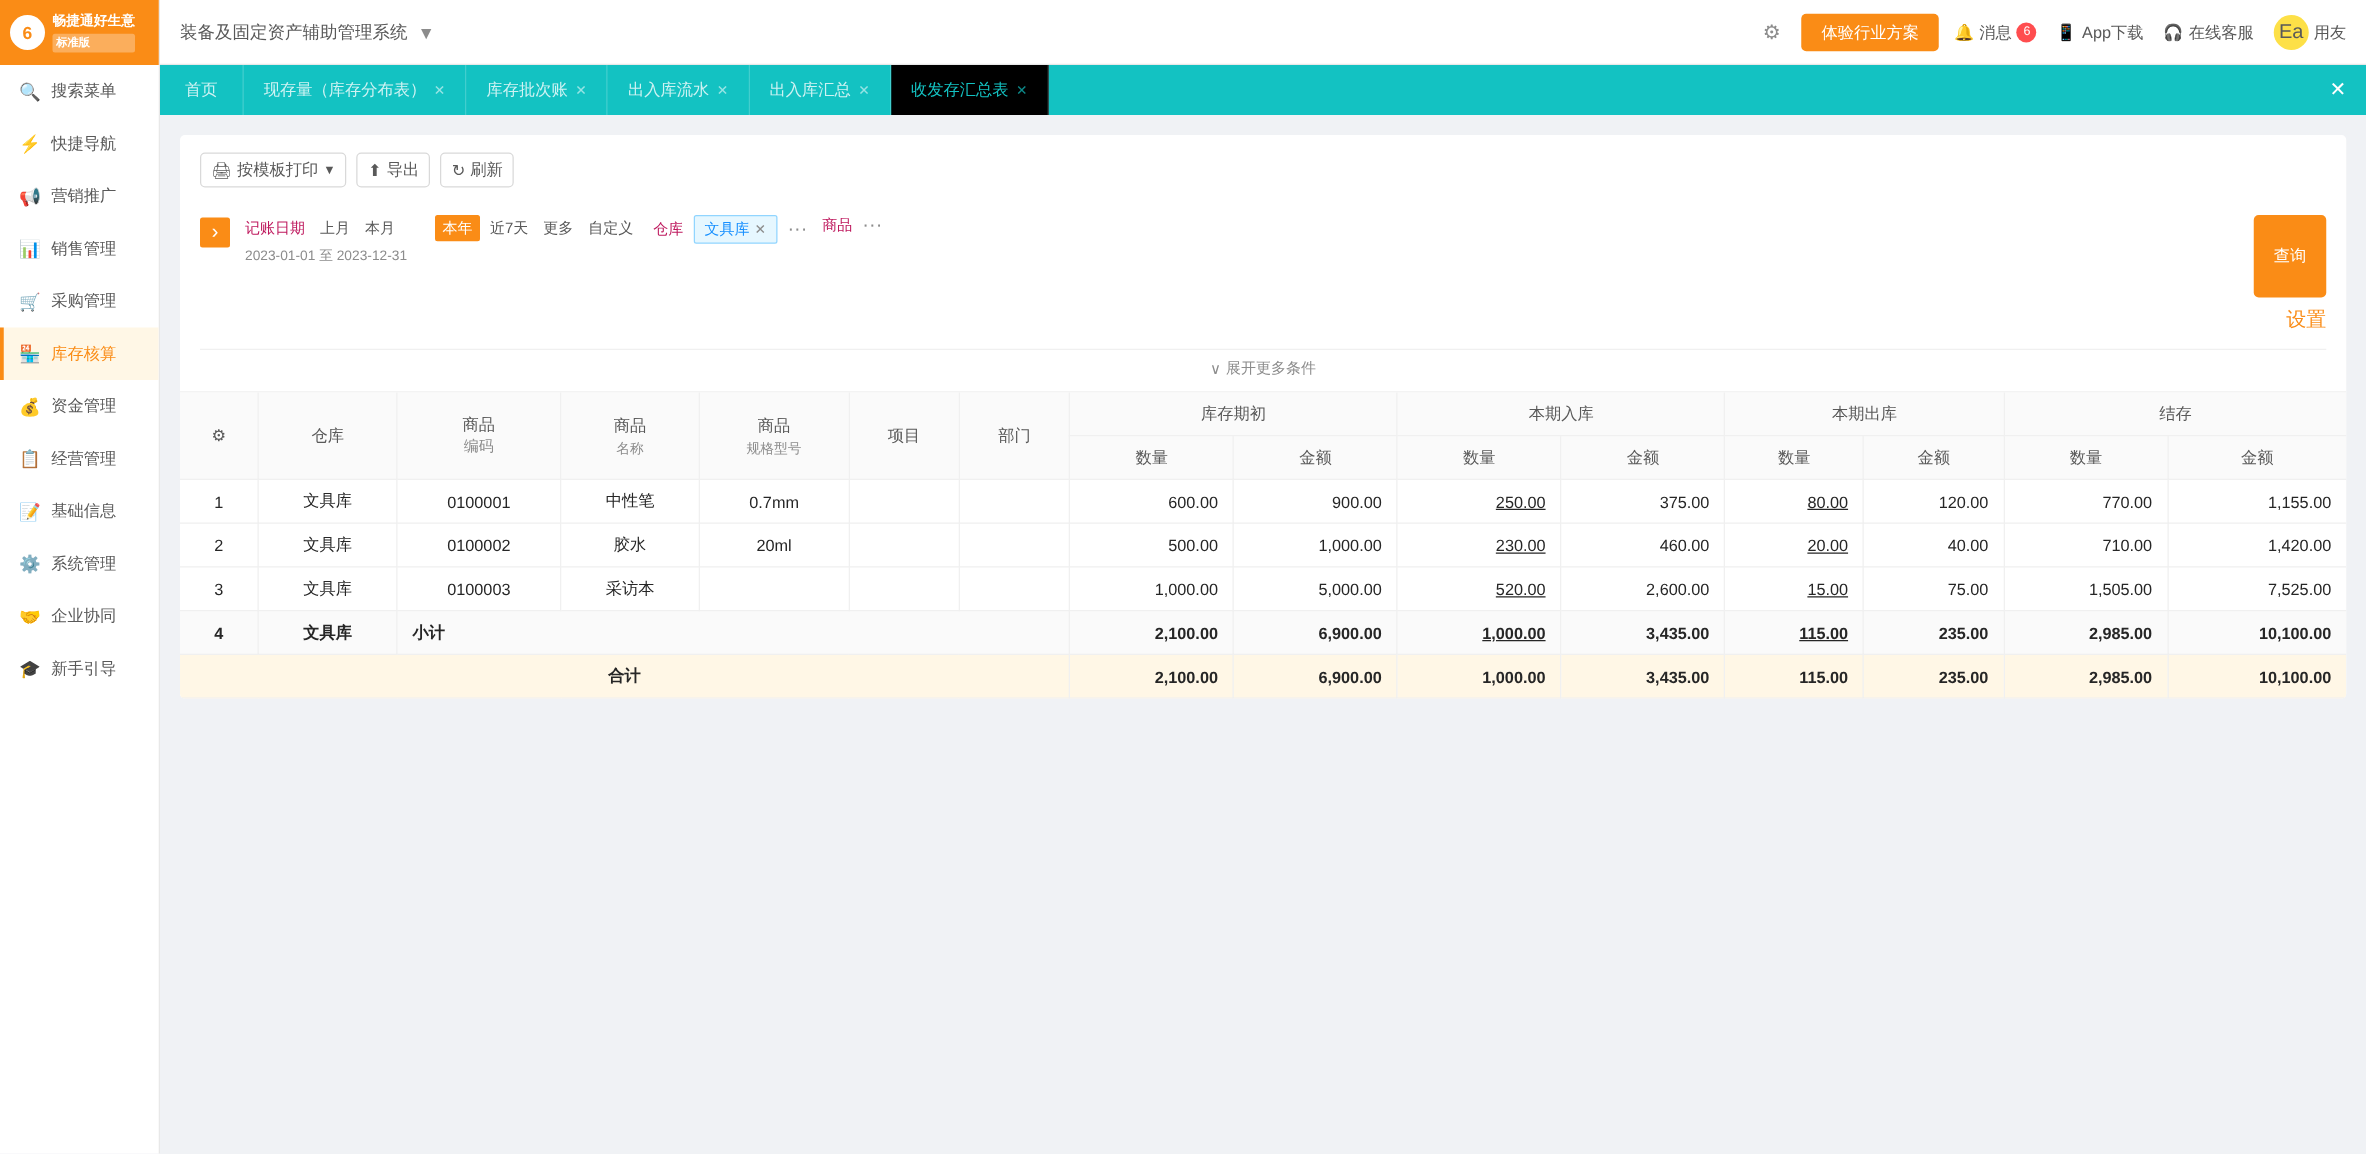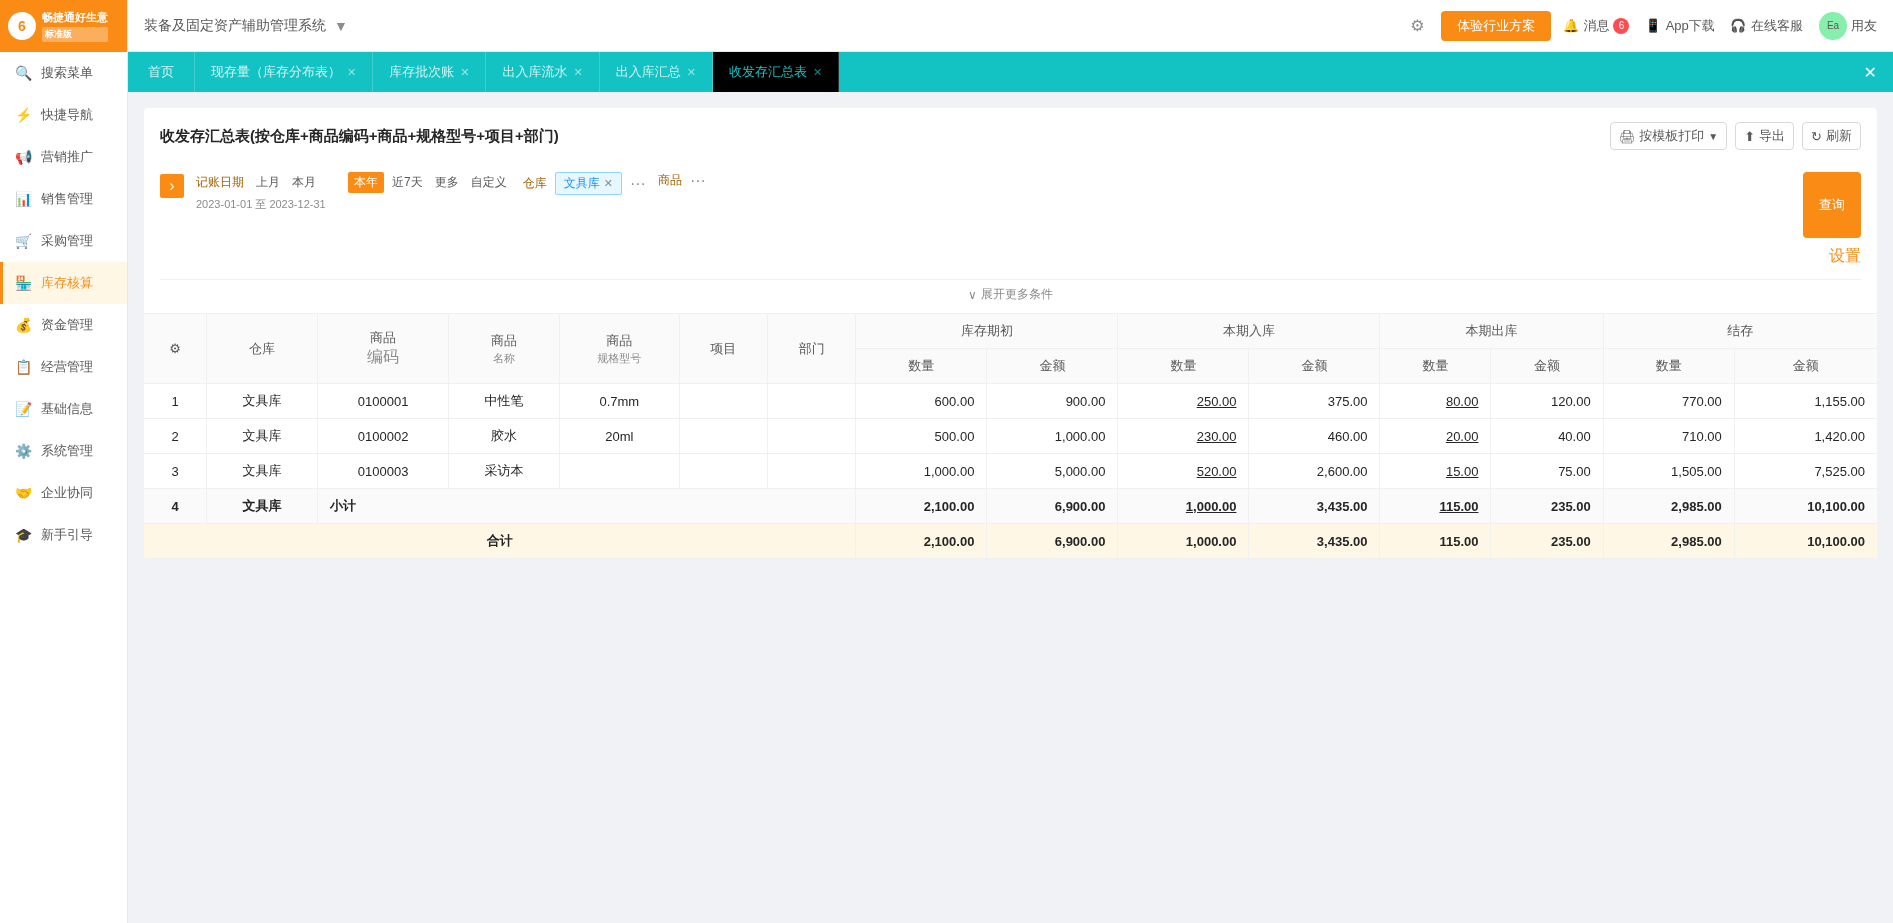--- a/index.html
+++ b/index.html
@@ -19,21 +19,21 @@
     
     .main { flex: 1; display: flex; flex-direction: column; overflow: hidden; }
 
     
     .top-header { background: #fff; display: flex; align-items: center; padding: 0 16px; height: 52px; border-bottom: 1px solid #e8e8e8; gap: 12px; flex-shrink: 0; }
     .system-title { font-size: 14px; color: #595959; flex: 1; display: flex; align-items: center; gap: 8px; }
     .experience-btn { background: #fa8c16; color: white; border: none; padding: 6px 16px; border-radius: 4px; cursor: pointer; font-size: 13px; }
     .header-actions { display: flex; align-items: center; gap: 16px; color: #595959; font-size: 13px; }
     .header-action { display: flex; align-items: center; gap: 4px; cursor: pointer; }
     .badge-red { background: #ff4d4f; color: white; border-radius: 50%; width: 16px; height: 16px; font-size: 10px; display: flex; align-items: center; justify-content: center; }
-    .user-avatar { width: 28px; height: 28px; background: #86efac; border-radius: 50%; display: flex; align-items: center; justify-content: center; font-size: 10px; text-align: right; }
+    .user-avatar { width: 28px; height: 28px; background: #fde047; border-radius: 50%; display: flex; align-items: center; justify-content: center; font-size: 16px; text-align: right; }
 
     
     .tab-bar { background: #13c2c2; display: flex; align-items: center; padding: 0; flex-shrink: 0; min-height: 40px; }
     .tab { display: flex; align-items: center; gap: 6px; padding: 0 16px; height: 40px; cursor: pointer; color: rgba(255,255,255,0.8); font-size: 13px; border-right: 1px solid rgba(255,255,255,0.2); }
     .tab:first-child { padding: 0 20px; }
     .tab.active { background: #000000; color: #13c2c2; font-weight: 500; }
     .tab-close { font-size: 11px; opacity: 0.7; cursor: pointer; }
     .tab-bar-close { margin-left: auto; padding: 0 16px; color: white; cursor: pointer; font-size: 16px; }
 
     
@@ -46,21 +46,21 @@
     .page-header { padding: 14px 16px 0; border-bottom: 1px solid #f0f0f0; }
     .page-title { font-size: 15px; font-weight: 600; color: #262626; margin-bottom: 12px; display: flex; align-items: center; justify-content: space-between; }
     .page-title-actions { display: flex; gap: 8px; align-items: center; font-size: 13px; font-weight: normal; }
     .page-title-btn { display: flex; align-items: center; gap: 4px; color: #595959; cursor: pointer; padding: 4px 8px; border: 1px solid #d9d9d9; border-radius: 4px; }
 
     
     .filter-bar { display: flex; align-items: flex-start; padding: 10px 0 8px; gap: 12px; flex-wrap: wrap; }
     .filter-toggle-btn { background: #fa8c16; color: white; border: none; width: 24px; height: 24px; border-radius: 2px; cursor: pointer; font-size: 16px; display: flex; align-items: center; justify-content: center; margin-top: 2px; flex-shrink: 0; }
     .filter-group { display: flex; flex-direction: column; gap: 4px; }
     .filter-label-row { display: flex; align-items: center; gap: 8px; }
-    .filter-label { color: #a16207; font-size: 12px; }
+    .filter-label { color: #be185d; font-size: 12px; }
     .date-shortcuts { display: flex; gap: 4px; align-items: center; }
     .date-shortcut { color: #595959; cursor: pointer; font-size: 12px; padding: 2px 4px; }
     .date-shortcut.active { background: #fa8c16; color: white; border-radius: 2px; padding: 2px 6px; margin-left: 24px; }
     .date-range-text { color: #8c8c8c; font-size: 11px; }
     .warehouse-tag { background: #e6f7ff; border: 1px solid #91d5ff; border-radius: 2px; padding: 2px 8px; display: flex; align-items: center; gap: 4px; color: #1890ff; font-size: 12px; }
     .tag-close { cursor: pointer; color: #8c8c8c; font-size: 11px; }
     .filter-ellipsis { color: #8c8c8c; cursor: pointer; font-size: 16px; line-height: 1; }
 
     
     .expand-row { display: flex; justify-content: center; padding: 6px 0 10px; border-top: 1px solid #f0f0f0; }
@@ -212,21 +212,20 @@
       <span class="tab-close">✕</span>
     </div>
     <div class="tab-bar-close">✕</div>
   </div>
 
   <div class="content">
     <div class="page-card">
 
       <div class="page-header">
         <div class="page-title">
-          <span>收发存汇总表(按仓库+商品编码+商品+规格型号+项目+部门)</span>
           <div class="page-title-actions">
             <div class="page-title-btn">
               <span>🖨</span>
               <span>按模板打印</span>
               <span style="font-size:10px;">▼</span>
             </div>
             <div class="page-title-btn">
               <span>⬆</span>
               <span>导出</span>
             </div>
@@ -288,21 +287,21 @@
       </div>
 
       <div class="table-section">
         <table>
           <thead>
             <tr class="th-group">
               <th rowspan="2">
                 <span>⚙</span>
               </th>
               <th rowspan="2">仓库</th>
-              <th rowspan="2">商品<br><span style="font-size:16px;color:#8c8c8c;">编码</span></th>
+              <th rowspan="2">商品<br><span style="font-size:12px;color:#8c8c8c;">编码</span></th>
               <th rowspan="2">商品<br><span style="font-size:11px;color:#8c8c8c;">名称</span></th>
               <th rowspan="2">商品<br><span style="font-size:11px;color:#8c8c8c;">规格型号</span></th>
               <th rowspan="2">项目</th>
               <th rowspan="2">部门</th>
               <th colspan="2">库存期初</th>
               <th colspan="2">本期入库</th>
               <th colspan="2">本期出库</th>
               <th colspan="2">结存</th>
             </tr>
             <tr class="th-group">

